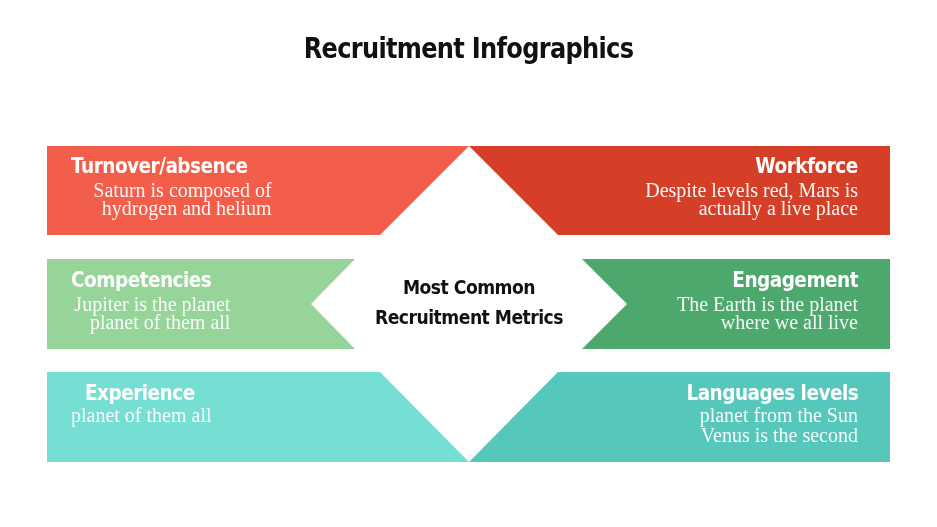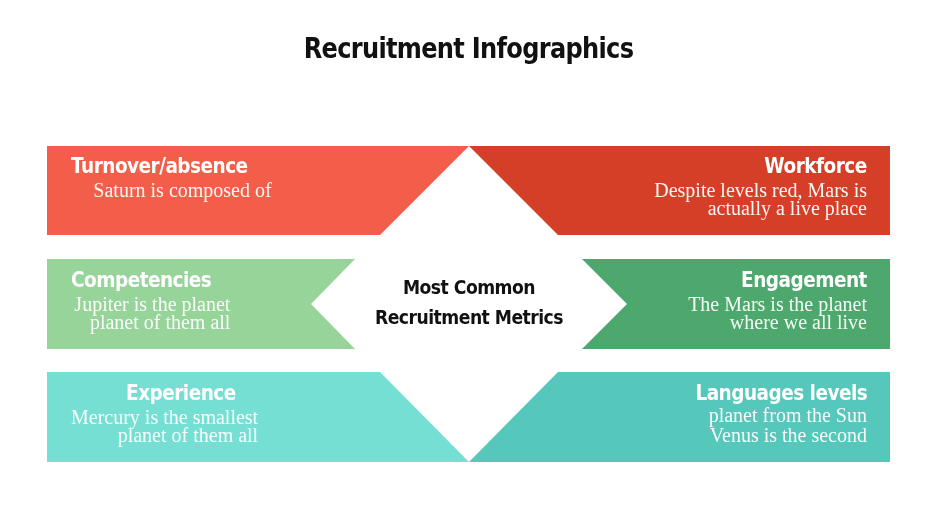--- a/index.html
+++ b/index.html
@@ -3,21 +3,21 @@
 <meta charset="utf-8">
 <style>
   html, body { margin:0; padding:0; background:#ffffff; }
   body { width:937px; height:527px; position:relative; overflow:hidden; font-family:"Liberation Sans", sans-serif; }
   .title { position:absolute; left:0; top:32px; width:937px; text-align:center; font-family:"DejaVu Sans", sans-serif; font-weight:bold; font-size:28px; color:#111111; letter-spacing:-0.8px; transform:scaleX(0.86); }
   svg.shapes { position:absolute; left:0; top:0; }
   .box { position:absolute; color:#ffffff; }
   .box .h { font-family:"DejaVu Sans", sans-serif; font-weight:bold; font-size:21px; letter-spacing:-0.6px; line-height:26px; white-space:nowrap; }
   .box .d { font-family:Liberation Serif, serif; font-size:20px; line-height:18px; margin-top:2px; opacity:0.95; }
   .left { left:71px; text-align:right; transform-origin:left top; }
-  .right { right:70px; text-align:right; }
+  .right { right:79px; text-align:right; }
   .left .h { transform:scaleX(0.88); transform-origin:left center; }
   .right .h { transform:scaleX(0.88); transform-origin:right center; }
   .center { position:absolute; left:340px; top:272px; width:258px; text-align:center; font-family:"DejaVu Sans", sans-serif; font-weight:bold; font-size:20px; line-height:30px; color:#111111; letter-spacing:-0.6px; }
   .center span { display:block; transform:scaleX(0.86); }
 </style>
 </head>
 <body>
 
 <div class="title">Recruitment Infographics</div>
 
@@ -29,43 +29,43 @@
   <polygon points="47,259 355,259 311,304 355,349 47,349" fill="#96D49A"></polygon>
   <polygon points="582,259 890,259 890,349 582,349 627,304" fill="#4CA86C"></polygon>
 
   <polygon points="47,372 380,372 469,462 47,462" fill="#76DFD4"></polygon>
   <polygon points="558,372 890,372 890,462 469,462" fill="#56C7BB"></polygon>
 </svg>
 
 <div class="box left" style="top:153px;">
   <div class="h">Turnover/absence</div>
   <div class="d">Saturn is composed of</div>
+  <div class="d" style="margin-top:0">hydrogen and helium</div>
 </div>
 
 <div class="box right" style="top:153px;">
   <div class="h">Workforce</div>
   <div class="d">Despite levels red, Mars is</div>
   <div class="d" style="margin-top:0">actually a live place</div>
 </div>
 
 <div class="box left" style="top:267px;">
   <div class="h">Competencies</div>
   <div class="d">Jupiter is the planet</div>
   <div class="d" style="margin-top:0">planet of them all</div>
 </div>
 
 <div class="box right" style="top:267px;">
   <div class="h">Engagement</div>
-  <div class="d">The Mars is the planet</div>
+  <div class="d">The Earth is the planet</div>
   <div class="d" style="margin-top:0">where we all live</div>
 </div>
 
 <div class="box left" style="top:380px;">
   <div class="h">Experience</div>
-  <div class="d">Mercury is the smallest</div>
   <div class="d" style="margin-top:0">planet of them all</div>
 </div>
 
 <div class="box right" style="top:380px;">
   <div class="h">Languages levels</div>
   <div class="d" style="margin-top:0">planet from the Sun</div>
   <div class="d">Venus is the second</div>
 </div>
 
 <div class="center">

